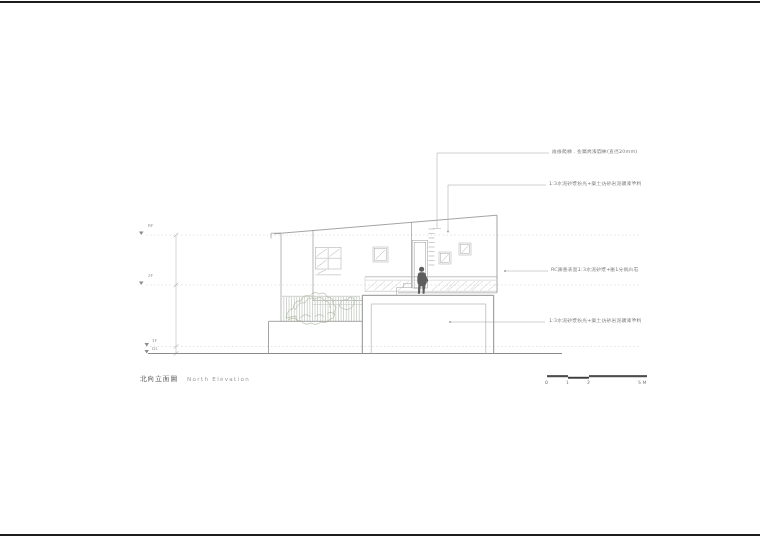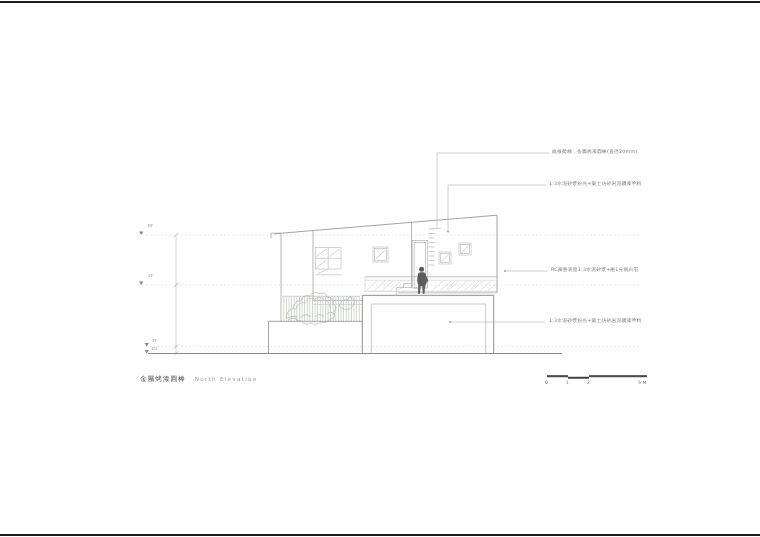--- a/index.html
+++ b/index.html
@@ -185,21 +185,21 @@
   <div class="t lvl" style="left:148px;top:274px;">2F</div>
   <div class="t lvl" style="left:152px;top:339px;">1F</div>
   <div class="t lvl" style="left:152px;top:347px;">GL</div>
 
   <div class="t ann" style="left:552px;top:150px;">維修爬梯．金屬烤漆圓棒(直徑20mm)</div>
   <div class="t ann" style="left:549px;top:182px;">1:3水泥砂漿粉光+樂土仿砂岩泥礦漆塗料</div>
   <div class="t ann" style="left:551px;top:268px;">RC露臺表面1:3水泥砂漿+壓1分抿白石</div>
   <div class="t ann" style="left:549px;top:319px;">1:3水泥砂漿粉光+樂土仿砂岩泥礦漆塗料</div>
 
   <div class="t" style="left:140px;top:368px;">
-    <span class="title-zh">金屬烤漆圓棒</span>
+    <span class="title-zh">北向立面圖</span>
     <span class="title-en" style="margin-left:4px;">North Elevation</span>
   </div>
 
   <div class="t sb-num" style="left:545px;top:381px;">0</div>
   <div class="t sb-num" style="left:566px;top:381px;">1</div>
   <div class="t sb-num" style="left:587px;top:381px;">2</div>
   <div class="t sb-num" style="left:638px;top:381px;">5 M</div>
 
 </div>
 

